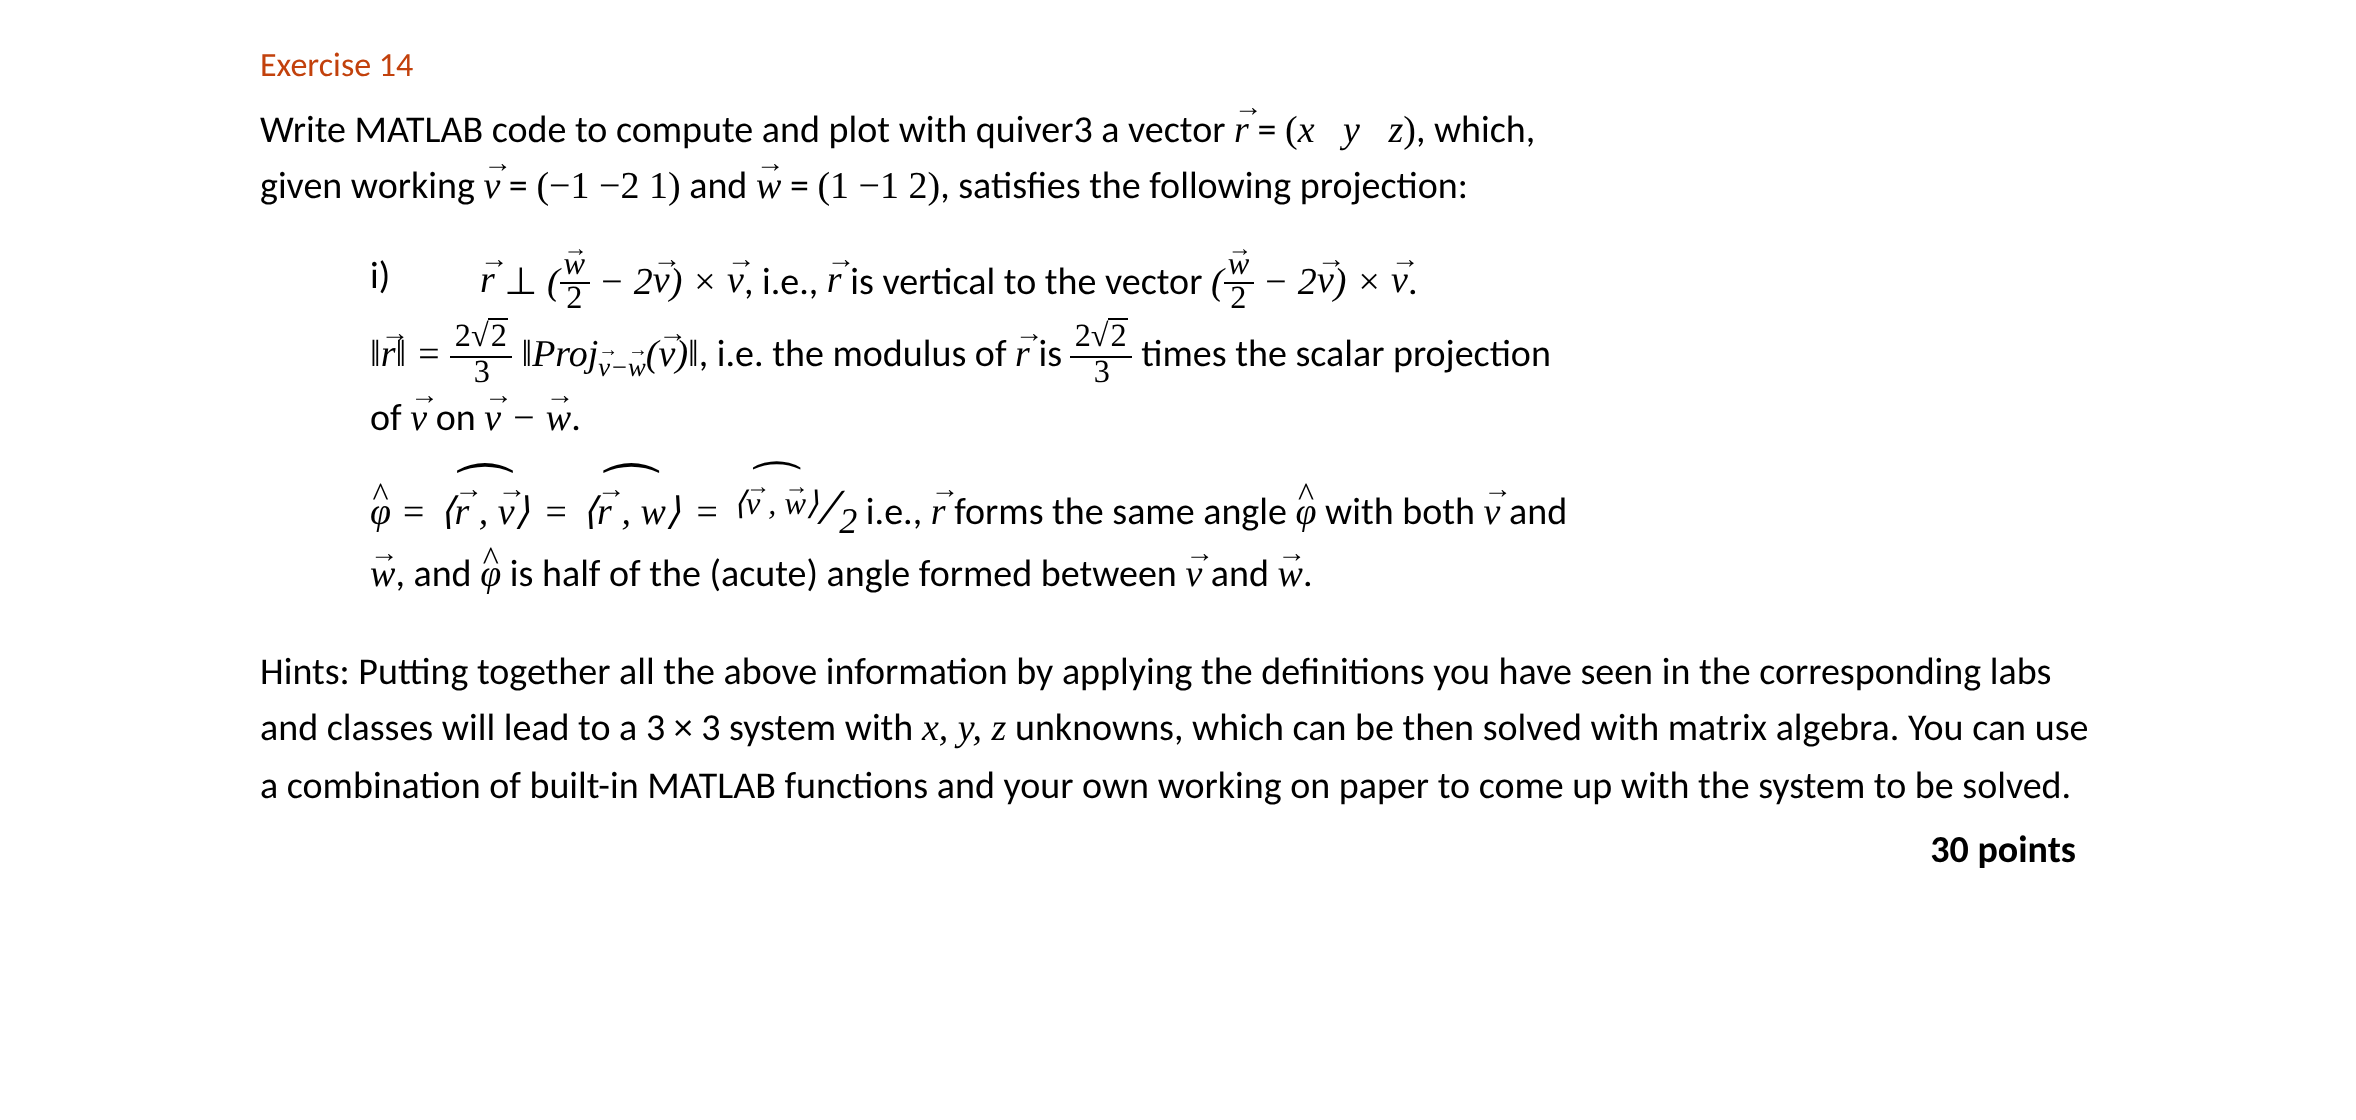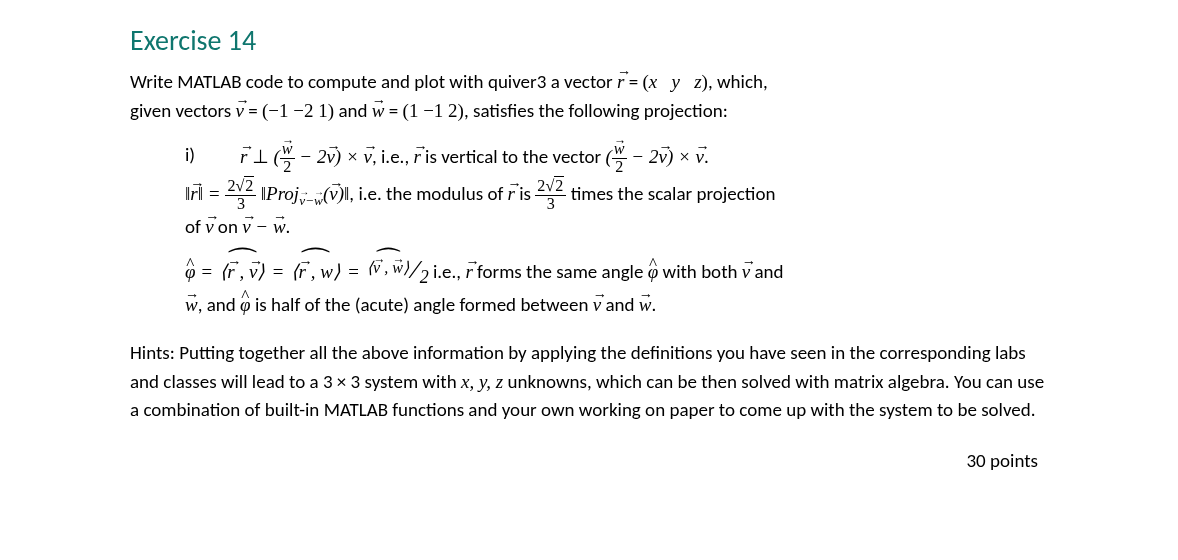--- a/index.html
+++ b/index.html
@@ -11,22 +11,22 @@
       width: 1178px;
       height: 560px;
       background: #ffffff;
       font-family: 'Calibri', 'Segoe UI', Arial, sans-serif;
       padding: 20px 130px 20px 130px;
       font-size: 19px;
       line-height: 1.5;
       color: #000000;
     }
     .title {
-      color: #0f766e;
-      font-size: 28px;
+      color: #c2410c;
+      font-size: 17px;
       font-weight: 400;
       margin-bottom: 6px;
     }
     .intro {
       margin-bottom: 16px;
     }
     .item-list {
       padding-left: 55px;
     }
     .item {
@@ -38,22 +38,22 @@
       flex-shrink: 0;
     }
     .item-content {
       flex: 1;
     }
     .hints {
       margin-top: 20px;
     }
     .points {
       text-align: right;
-      margin-top: 22px;
-      font-weight: normal;
+      margin-top: 4px;
+      font-weight: bold;
       padding-right: 10px;
     }
     .math {
       font-family: 'Cambria Math', 'Times New Roman', serif;
       font-style: italic;
     }
     .vec {
       position: relative;
       display: inline-block;
     }
@@ -149,21 +149,21 @@
     }
   </style>
 </head>
 <body>
 
 <div class="title">Exercise 14</div>
 
 <div class="intro">
   <span>Write MATLAB code to compute and plot with quiver3 a vector </span><span class="math"><span class="vec">r</span></span><span> = </span><span class="row-matrix"><span>(</span><span class="math">x</span>&nbsp;&nbsp;&nbsp;<span class="math">y</span>&nbsp;&nbsp;&nbsp;<span class="math">z</span><span>)</span></span><span>, which,</span>
   <br>
-  <span>given vectors </span><span class="math"><span class="vec">v</span></span><span> = </span><span class="row-matrix">(−1   −2    1)</span><span> and </span><span class="math"><span class="vec">w</span></span><span> = </span><span class="row-matrix">(1   −1    2)</span><span>, satisfies the following projection:</span>
+  <span>given working </span><span class="math"><span class="vec">v</span></span><span> = </span><span class="row-matrix">(−1   −2    1)</span><span> and </span><span class="math"><span class="vec">w</span></span><span> = </span><span class="row-matrix">(1   −1    2)</span><span>, satisfies the following projection:</span>
 </div>
 
 <div class="item-list">
 
   <div class="item">
     <div class="item-label">i)</div>
     <div class="item-content">
       <span class="math"><span class="vec">r</span></span><span class="math perp"> ⊥ </span><span class="math">(</span><span class="frac"><span class="num"><span class="vec math">w</span></span><span class="den">2</span></span><span class="math"> − 2</span><span class="math"><span class="vec">v</span></span><span class="math">) × </span><span class="math"><span class="vec">v</span></span><span>, i.e., </span><span class="math"><span class="vec">r</span></span><span> is vertical to the vector </span><span class="math">(</span><span class="frac"><span class="num"><span class="vec math">w</span></span><span class="den">2</span></span><span class="math"> − 2</span><span class="math"><span class="vec">v</span></span><span class="math">) × </span><span class="math"><span class="vec">v</span></span><span>.</span>
     </div>
   </div>

